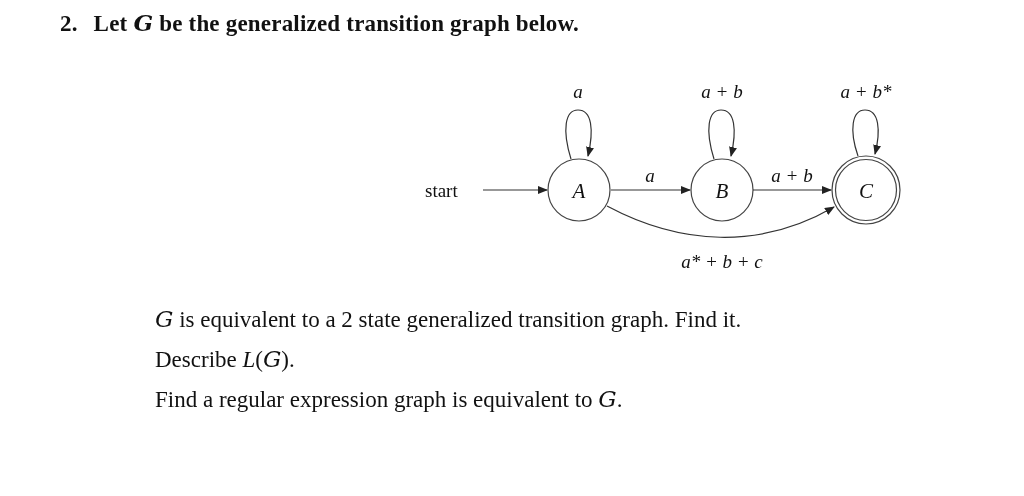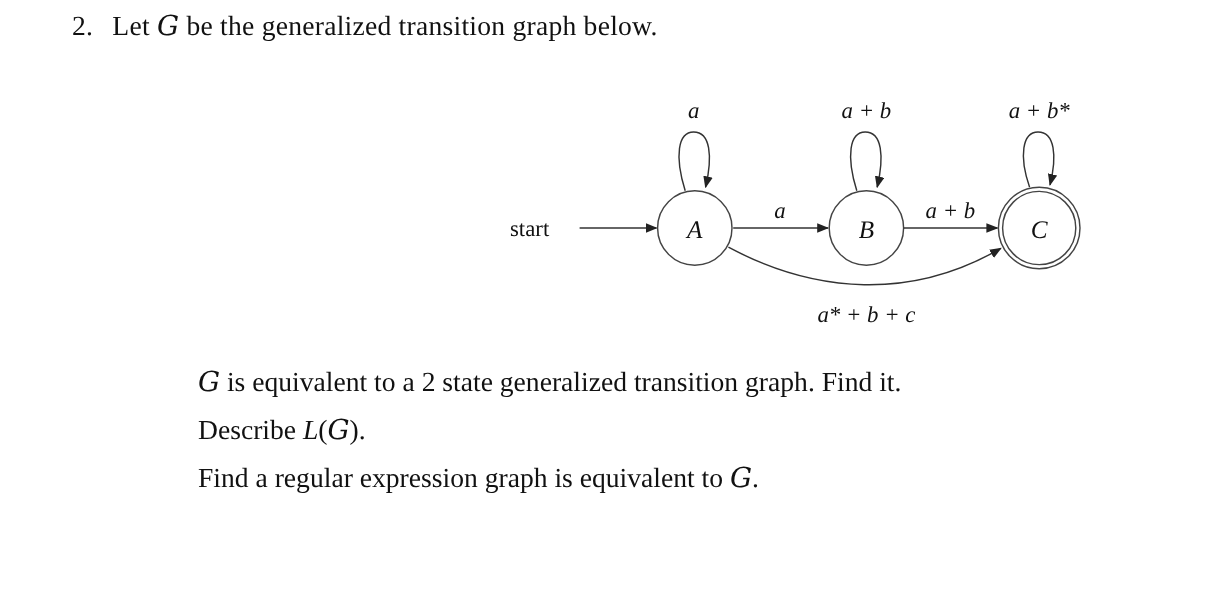--- a/index.html
+++ b/index.html
@@ -1,28 +1,28 @@
 <!DOCTYPE html>
 <html><head>
 <meta charset="utf-8">
 <style>
   html, body { margin: 0; padding: 0; background: #ffffff; }
   body { width: 1024px; height: 496px; position: relative; overflow: hidden;
          font-family: "DejaVu Serif", "Liberation Serif", serif; color: #111; }
   .heading { position: absolute; left: 60px; top: 9px; font-size: 23px; white-space: nowrap;
-             font-family: "Liberation Serif", "DejaVu Serif", serif; letter-spacing: 0.2px; }
+             font-family: "Liberation Serif", "DejaVu Serif", serif; letter-spacing: 0.2px; font-weight: bold; }
   .heading .num { margin-right: 10px; }
   .mathcal { font-family: "DejaVu Serif", serif; font-style: italic; }
   .it { font-style: italic; }
   svg.graph { position: absolute; left: 0; top: 0; }
   svg text { font-family: "Liberation Serif", "DejaVu Serif", serif; fill: #111; }
   .parts { position: absolute; left: 0; top: 300px; width: 1024px;
            font-family: "Liberation Serif", "DejaVu Serif", serif; font-size: 23px; }
   .part { position: absolute; white-space: nowrap; }
-  .part .txt { position: absolute; left: 165px; }
+  .part .txt { position: absolute; left: 155px; }
 </style>
 </head>
 <body>
 
 <div class="heading">
   <span class="num">2.</span>
   <span>Let</span>
   <span class="mathcal">G</span>
   <span>be the generalized transition graph below.</span>
 </div>

